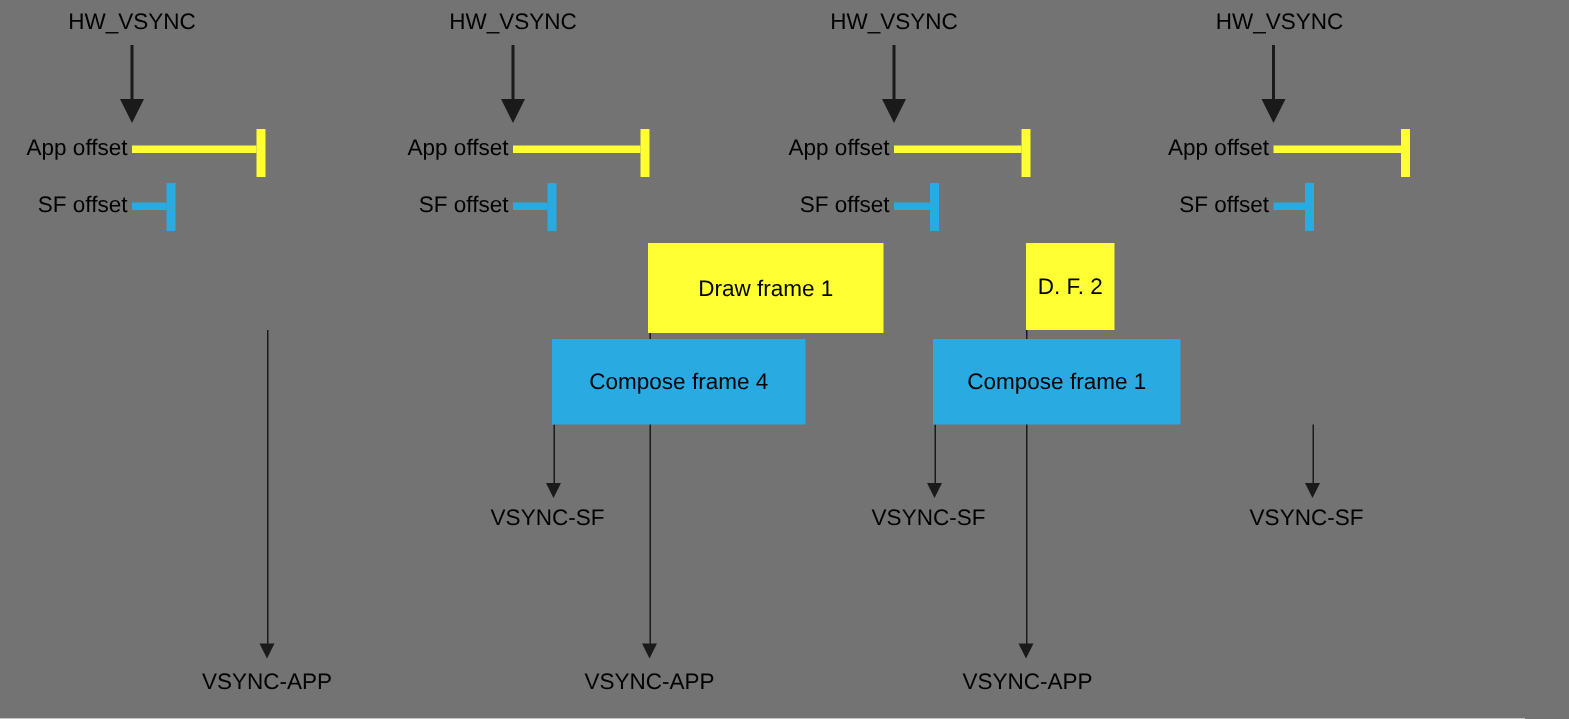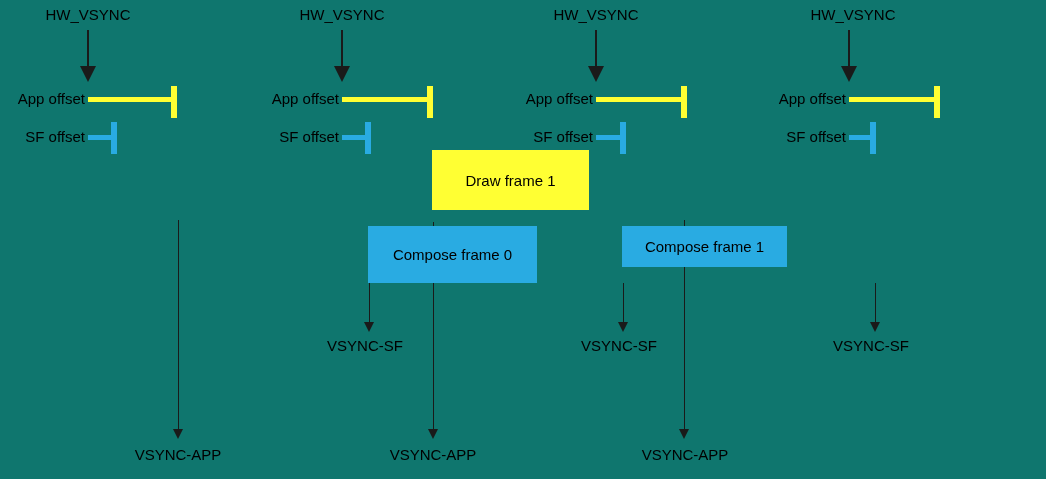--- a/index.html
+++ b/index.html
@@ -1,16 +1,16 @@
 <!DOCTYPE html>
 <html style="--yellow: #ffff33; --blue: #29abe2; --arrow: #1a1a1a; --text: #000000;"><head>
 <meta charset="utf-8">
 <style>
   html,body{margin:0;padding:0;background:#fff;}
-  .stage{position:relative;width:1046px;height:479px;background:#0f766e;overflow:hidden;
+  .stage{position:relative;width:1046px;height:479px;background:#737373;overflow:hidden;
          font-family:"Liberation Sans",sans-serif;color:var(--text,#000);}
   .lbl{position:absolute;font-size:15px;line-height:18px;white-space:nowrap;color:var(--text,#000);}
   .center{text-align:center;}
   .right{text-align:right;}
   .hline{position:absolute;height:5px;}
   .vtick{position:absolute;width:6px;height:32px;}
   .yellow{background:var(--yellow,#ffff33);}
   .blue{background:var(--blue,#29abe2);}
   .vline{position:absolute;width:1px;background:var(--arrow,#1a1a1a);z-index:1;}
   .vline.big{width:2px;}
@@ -84,18 +84,19 @@
   <div class="lbl center" style="left:306px;top:337px;width:118px;">VSYNC-SF</div>
 
   <div class="vline" style="left:623px;top:283px;height:40px;"></div>
   <div class="head sm" style="left:618px;top:322px;"></div>
   <div class="lbl center" style="left:560px;top:337px;width:118px;">VSYNC-SF</div>
 
   <div class="vline" style="left:875px;top:283px;height:40px;"></div>
   <div class="head sm" style="left:870px;top:322px;"></div>
   <div class="lbl center" style="left:812px;top:337px;width:118px;">VSYNC-SF</div>
 
-  <div class="box yellow" style="left:432px;top:150px;width:157px;height:60px;">Draw frame 1</div>
+  <div class="box yellow" style="left:432px;top:162px;width:157px;height:60px;">Draw frame 1</div>
+  <div class="box yellow" style="left:684px;top:162px;width:59px;height:58px;">D. F. 2</div>
 
-  <div class="box blue" style="left:368px;top:226px;width:169px;height:57px;">Compose frame 0</div>
-  <div class="box blue" style="left:622px;top:226px;width:165px;height:41px;">Compose frame 1</div>
+  <div class="box blue" style="left:368px;top:226px;width:169px;height:57px;">Compose frame 4</div>
+  <div class="box blue" style="left:622px;top:226px;width:165px;height:57px;">Compose frame 1</div>
 
 </div>
 
 </body></html>

